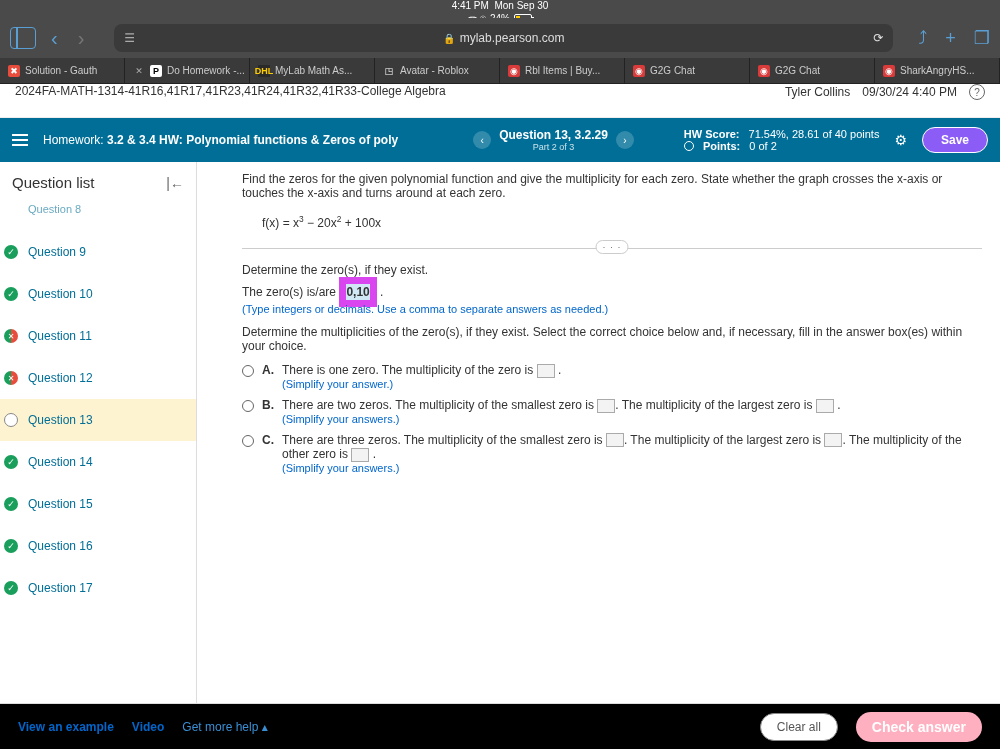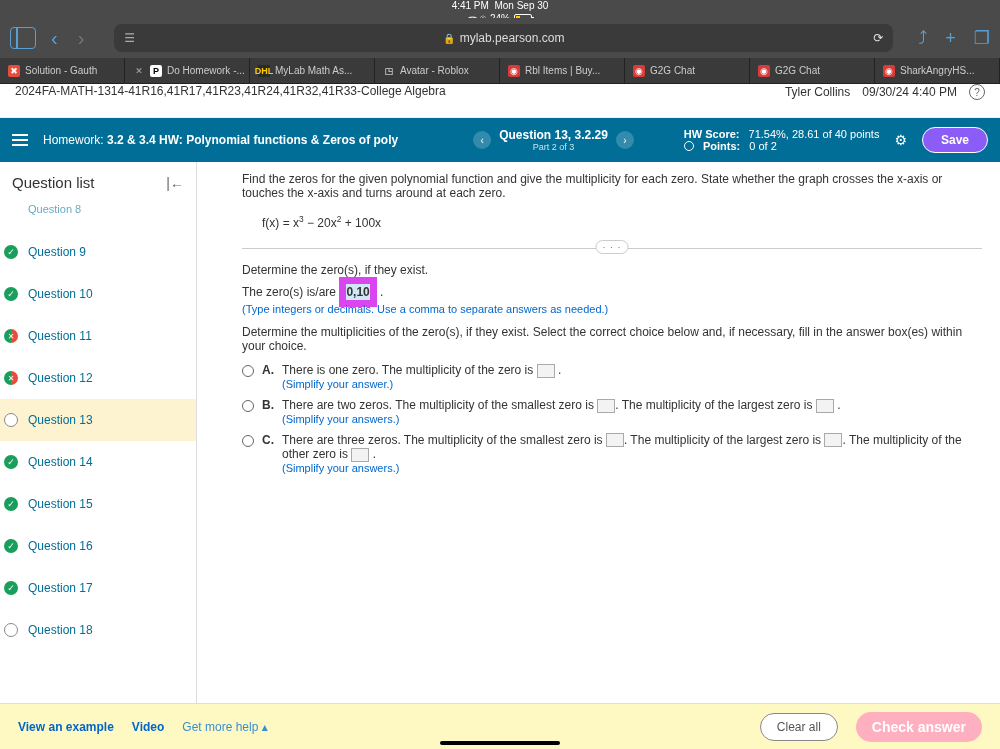--- a/index.html
+++ b/index.html
@@ -77,21 +77,21 @@
 .answer-box { background:#d0e7f5; padding:1px 0; border:7px solid #d946ef;font-weight:bold; }
 .instruction { color:#0066cc; font-size:11px; margin-bottom:10px; }
 .sub-instruction { color:#0066cc; font-size:11px; }
 .mc-prompt { margin-bottom:10px; }
 .choice-row { display:flex; gap:8px; margin-bottom:8px; align-items:flex-start; }
 .radio { width:12px; height:12px; border:1.2px solid #666; border-radius:50%; flex-shrink:0; margin-top:2px; }
 .choice-label { font-weight:bold; flex-shrink:0; }
 .choice-text { flex:1; }
 .inline-input { display:inline-block; width:18px; height:14px; border:1px solid #aaa; background:#f3f3f3; vertical-align:middle; }
 
-.footer { position:absolute; bottom:0; left:0; right:0; height:46px; border-top:1px solid #ddd; background:#fef9c3; display:flex; align-items:center; padding:0 18px; gap:18px; }
+.footer { position:absolute; bottom:0; left:0; right:0; height:46px; border-top:1px solid #ddd; background:#000000; display:flex; align-items:center; padding:0 18px; gap:18px; }
 .footer-link { color:#0066cc; font-size:12px; font-weight:600; }
 .footer-link.light { color:#3a8fd4; font-weight:500; }
 .footer-spacer { flex:1; }
 .clear-btn { border:1.5px solid #888; color:#555; background:#fff; padding:6px 16px; border-radius:16px; font-size:12px; }
 .check-btn { border:none; background:#ffb0c0; color:#fff; padding:7px 16px; border-radius:16px; font-size:14px; font-weight:700; }
 .home-indicator { position:absolute; bottom:4px; left:50%; transform:translateX(-50%); width:120px; height:4px; background:#000; border-radius:3px; }
 
 sup { font-size:.7em; vertical-align:super; }
 </style>
 </head>
@@ -236,24 +236,20 @@
           <span>Question 15</span>
         </div>
       <div class="q-item">
           <span class="status-dot dot-complete">✓</span>
           <span>Question 16</span>
         </div>
       <div class="q-item">
           <span class="status-dot dot-complete">✓</span>
           <span>Question 17</span>
         </div>
-      <div class="q-item">
-          <span class="status-dot dot-open"></span>
-          <span>Question 18</span>
-        </div>
     </div>
   </div>
 
   <div class="content">
     <div class="prompt">Find the zeros for the given polynomial function and give the multiplicity for each zero. State whether the graph crosses the x-axis or touches the x-axis and turns around at each zero.</div>
     <div class="formula">f(x) = x<sup>3</sup> − 20x<sup>2</sup> + 100x</div>
     <div class="divider-wrap">
       <div class="divider-line"></div>
       <div class="divider-pill">· · ·</div>
     </div>

